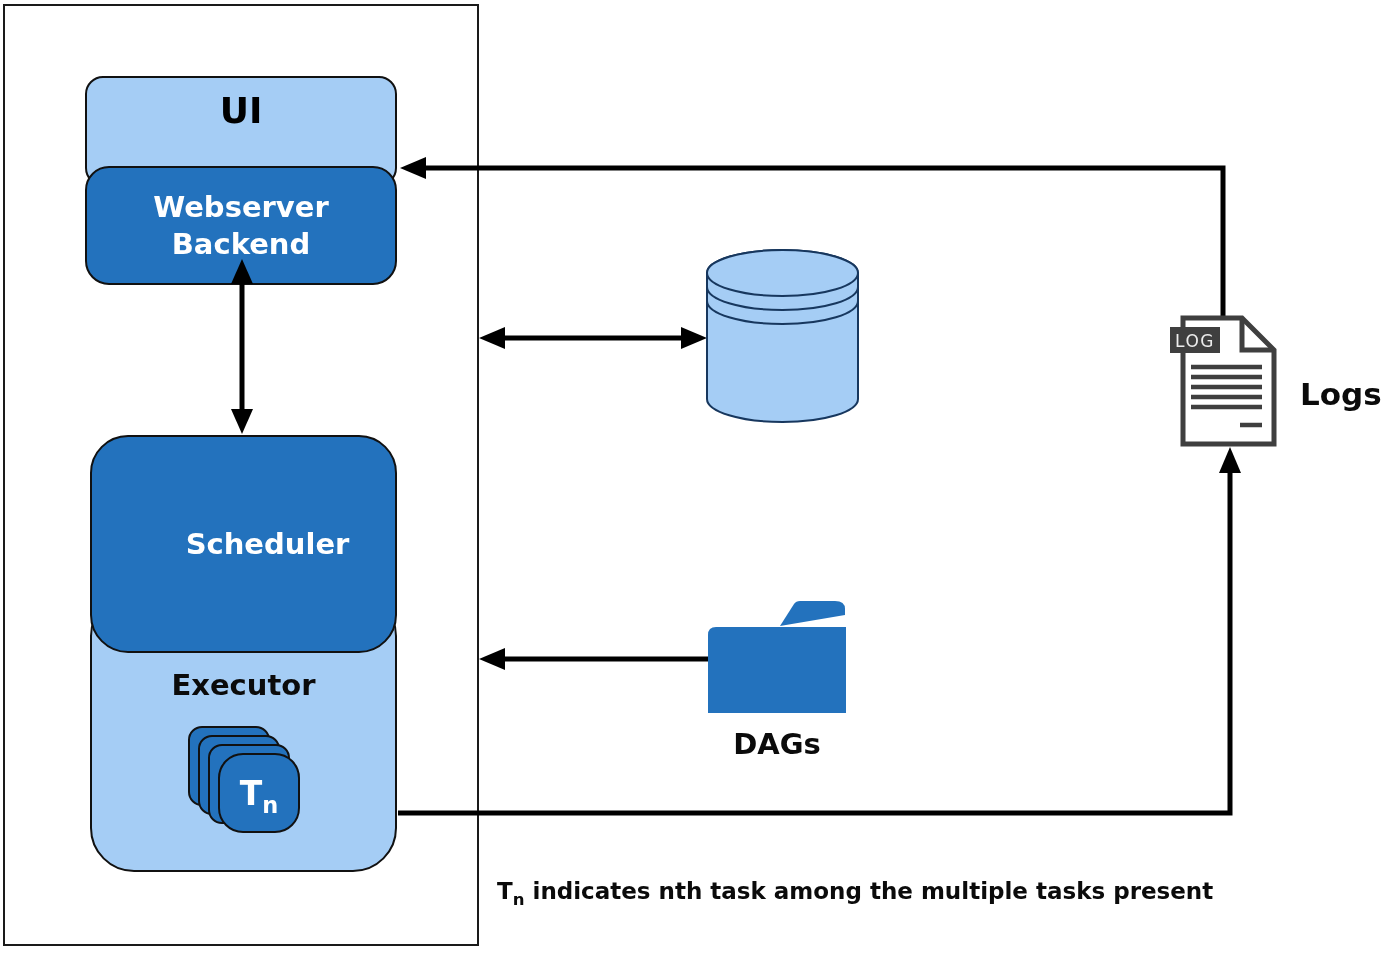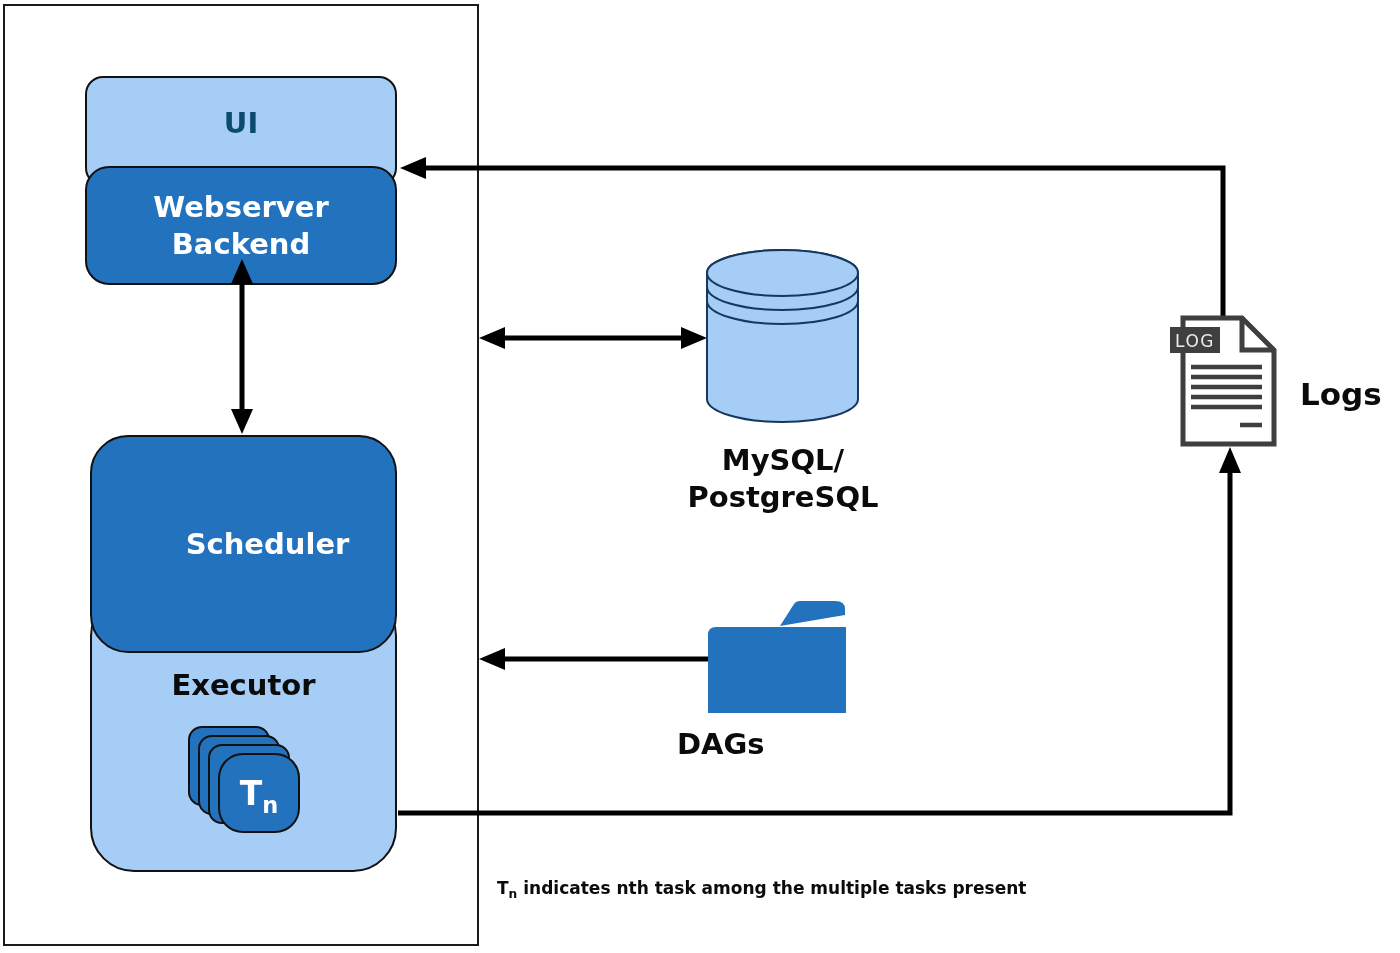--- a/index.html
+++ b/index.html
@@ -10,21 +10,21 @@
   .abs{position:absolute;}
   .panel{
     left:3px;top:4px;width:472px;height:938px;
     border:2px solid #1a1a1a;background:#ffffff;z-index:0;
   }
   .node{box-sizing:border-box;border:2px solid #111111;}
   .box-ui{
     left:85px;top:76px;width:312px;height:110px;border-radius:18px;
     background:#A5CDF5;z-index:1;text-align:center;
   }
-  .box-ui .lbl{margin-top:28px;font-size:29px;font-weight:bold;color:#0c4a6e;}
+  .box-ui .lbl{margin-top:12px;font-size:36px;font-weight:bold;color:#000000;}
   .box-webserver{
     left:85px;top:139px;width:312px;height:119px;border-radius:24px;
     background:#2372BD;z-index:2;display:flex;flex-direction:column;
     align-items:center;justify-content:center;margin-top:27px;
   }
   .box-webserver .lbl{font-size:29px;font-weight:bold;color:#ffffff;line-height:37px;}
   .box-scheduler{
     left:90px;top:435px;width:307px;height:218px;border-radius:38px;
     background:#2372BD;z-index:2;display:flex;align-items:center;justify-content:center;padding-left:48px;
   }
@@ -39,23 +39,23 @@
   }
   .task-card{
     width:82px;height:80px;border-radius:14px;background:#2372BD;
     border:2px solid #111111;box-sizing:border-box;z-index:2;
   }
   .task-front{display:flex;align-items:center;justify-content:center;
     color:#ffffff;font-size:33px;font-weight:bold;}
   .task-front sub{font-size:0.68em;line-height:0;}
   .caption{z-index:2;font-weight:bold;color:#0b0b0b;}
   .db-label{left:633px;top:442px;width:300px;text-align:center;font-size:29px;line-height:37px;}
-  .dags-label{left:677px;top:727px;width:200px;text-align:left;font-size:29px;}
+  .dags-label{left:677px;top:727px;width:200px;text-align:center;font-size:29px;}
   .logs-label{left:1300px;top:376px;width:130px;font-size:31px;}
-  .footnote{left:497px;top:878px;font-size:17px;z-index:2;}
+  .footnote{left:497px;top:878px;font-size:23px;z-index:2;}
   .footnote sub{font-size:0.72em;line-height:0;}
   svg.overlay{left:0;top:0;z-index:3;pointer-events:none;}
 </style>
 </head>
 <body>
 
 <div class="canvas">
 
   <div class="abs panel"></div>
 
@@ -76,24 +76,20 @@
 
   <div class="abs executor-label">Executor</div>
 
   <div class="abs task-card" style="left:188px;top:726px;"></div>
   <div class="abs task-card" style="left:198px;top:735px;"></div>
   <div class="abs task-card" style="left:208px;top:744px;"></div>
   <div class="abs task-card task-front" style="left:218px;top:753px;border-radius:25px;">
     <span><span>T</span><sub>n</sub></span>
   </div>
 
-  <div class="abs caption db-label">
-    <div>MySQL/</div>
-    <div>PostgreSQL</div>
-  </div>
   <div class="abs caption dags-label">DAGs</div>
   <div class="abs caption logs-label">Logs</div>
 
   <div class="abs caption footnote">
     <span>T</span><sub>n</sub><span> indicates nth task among the multiple tasks present</span>
   </div>
 
   <svg class="abs overlay" width="1400" height="953" viewBox="0 0 1400 953">
 
     <g stroke="#000" fill="#000">

